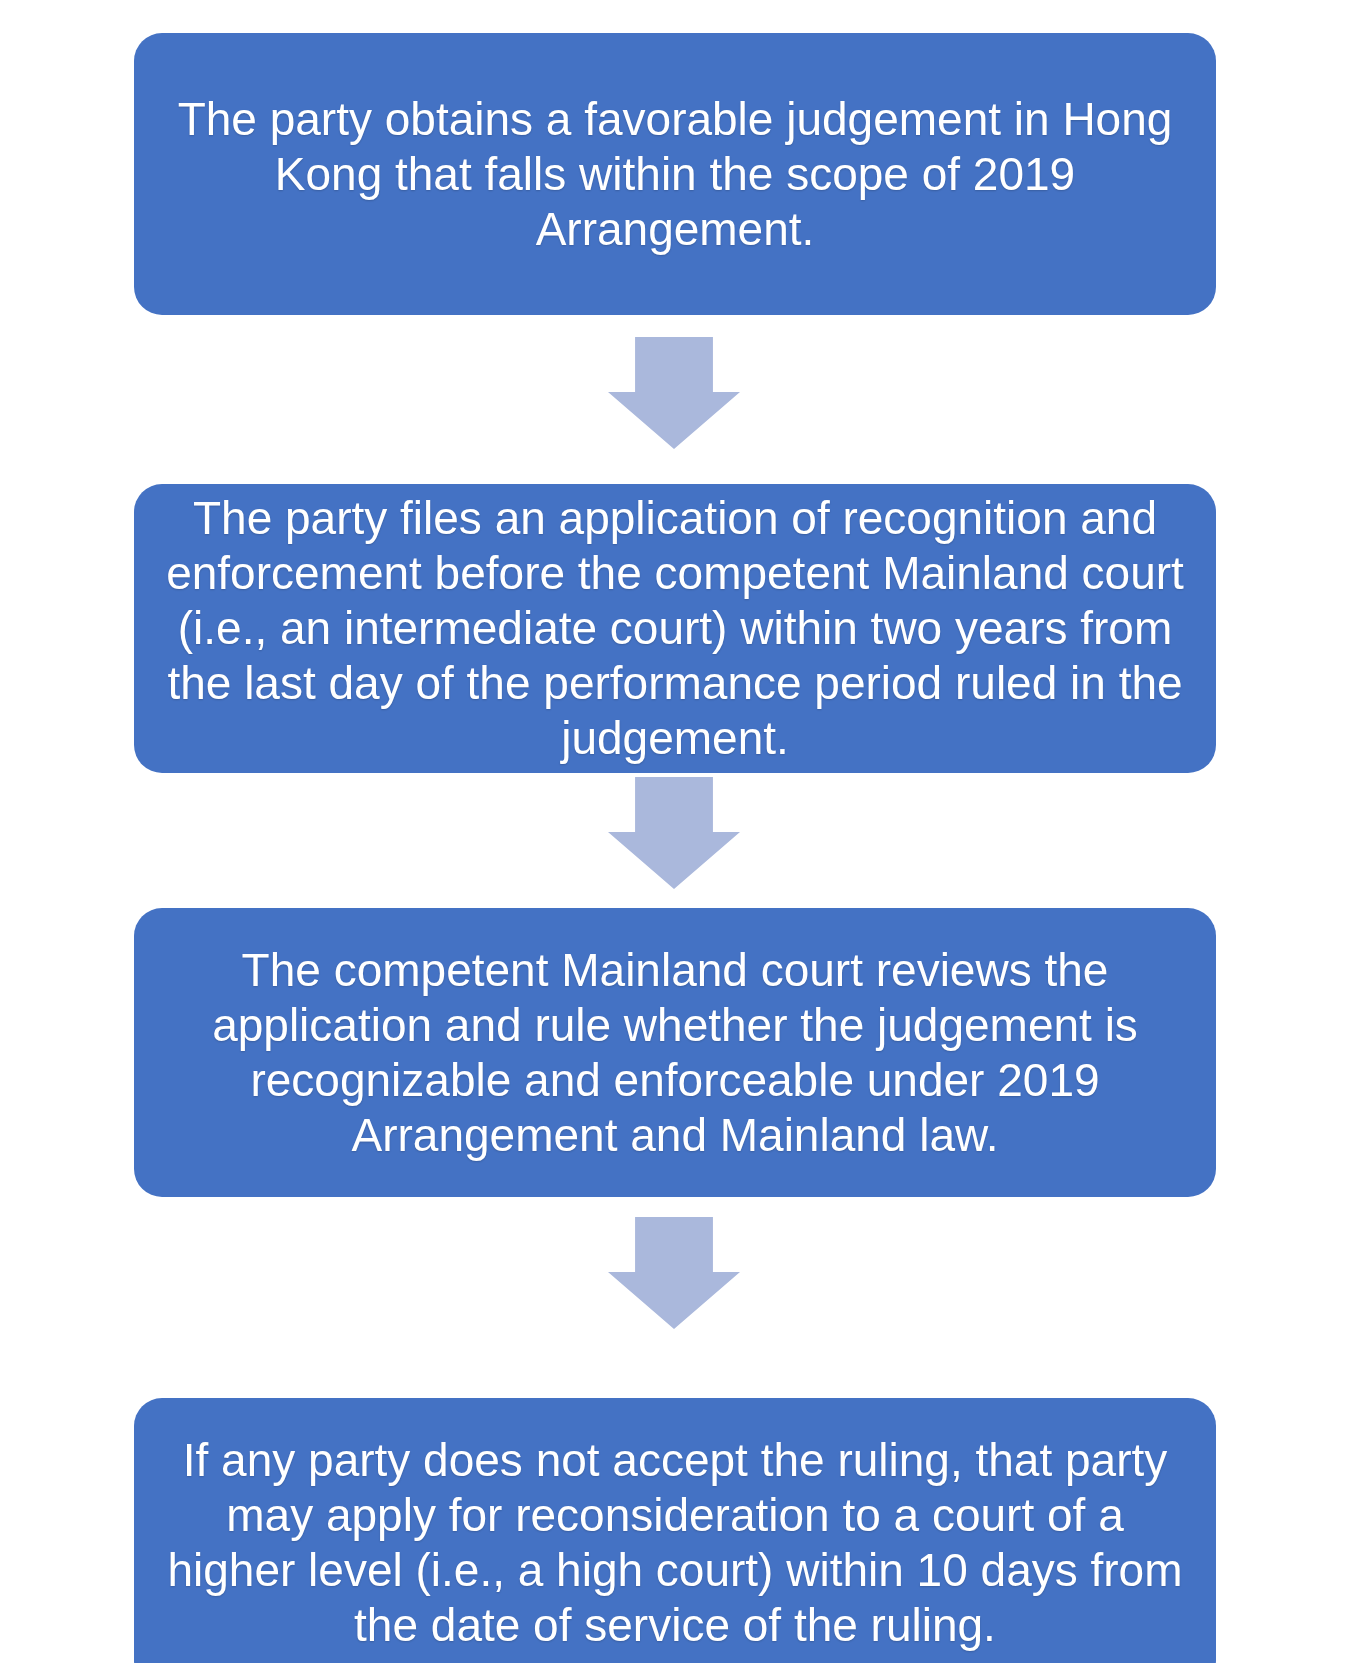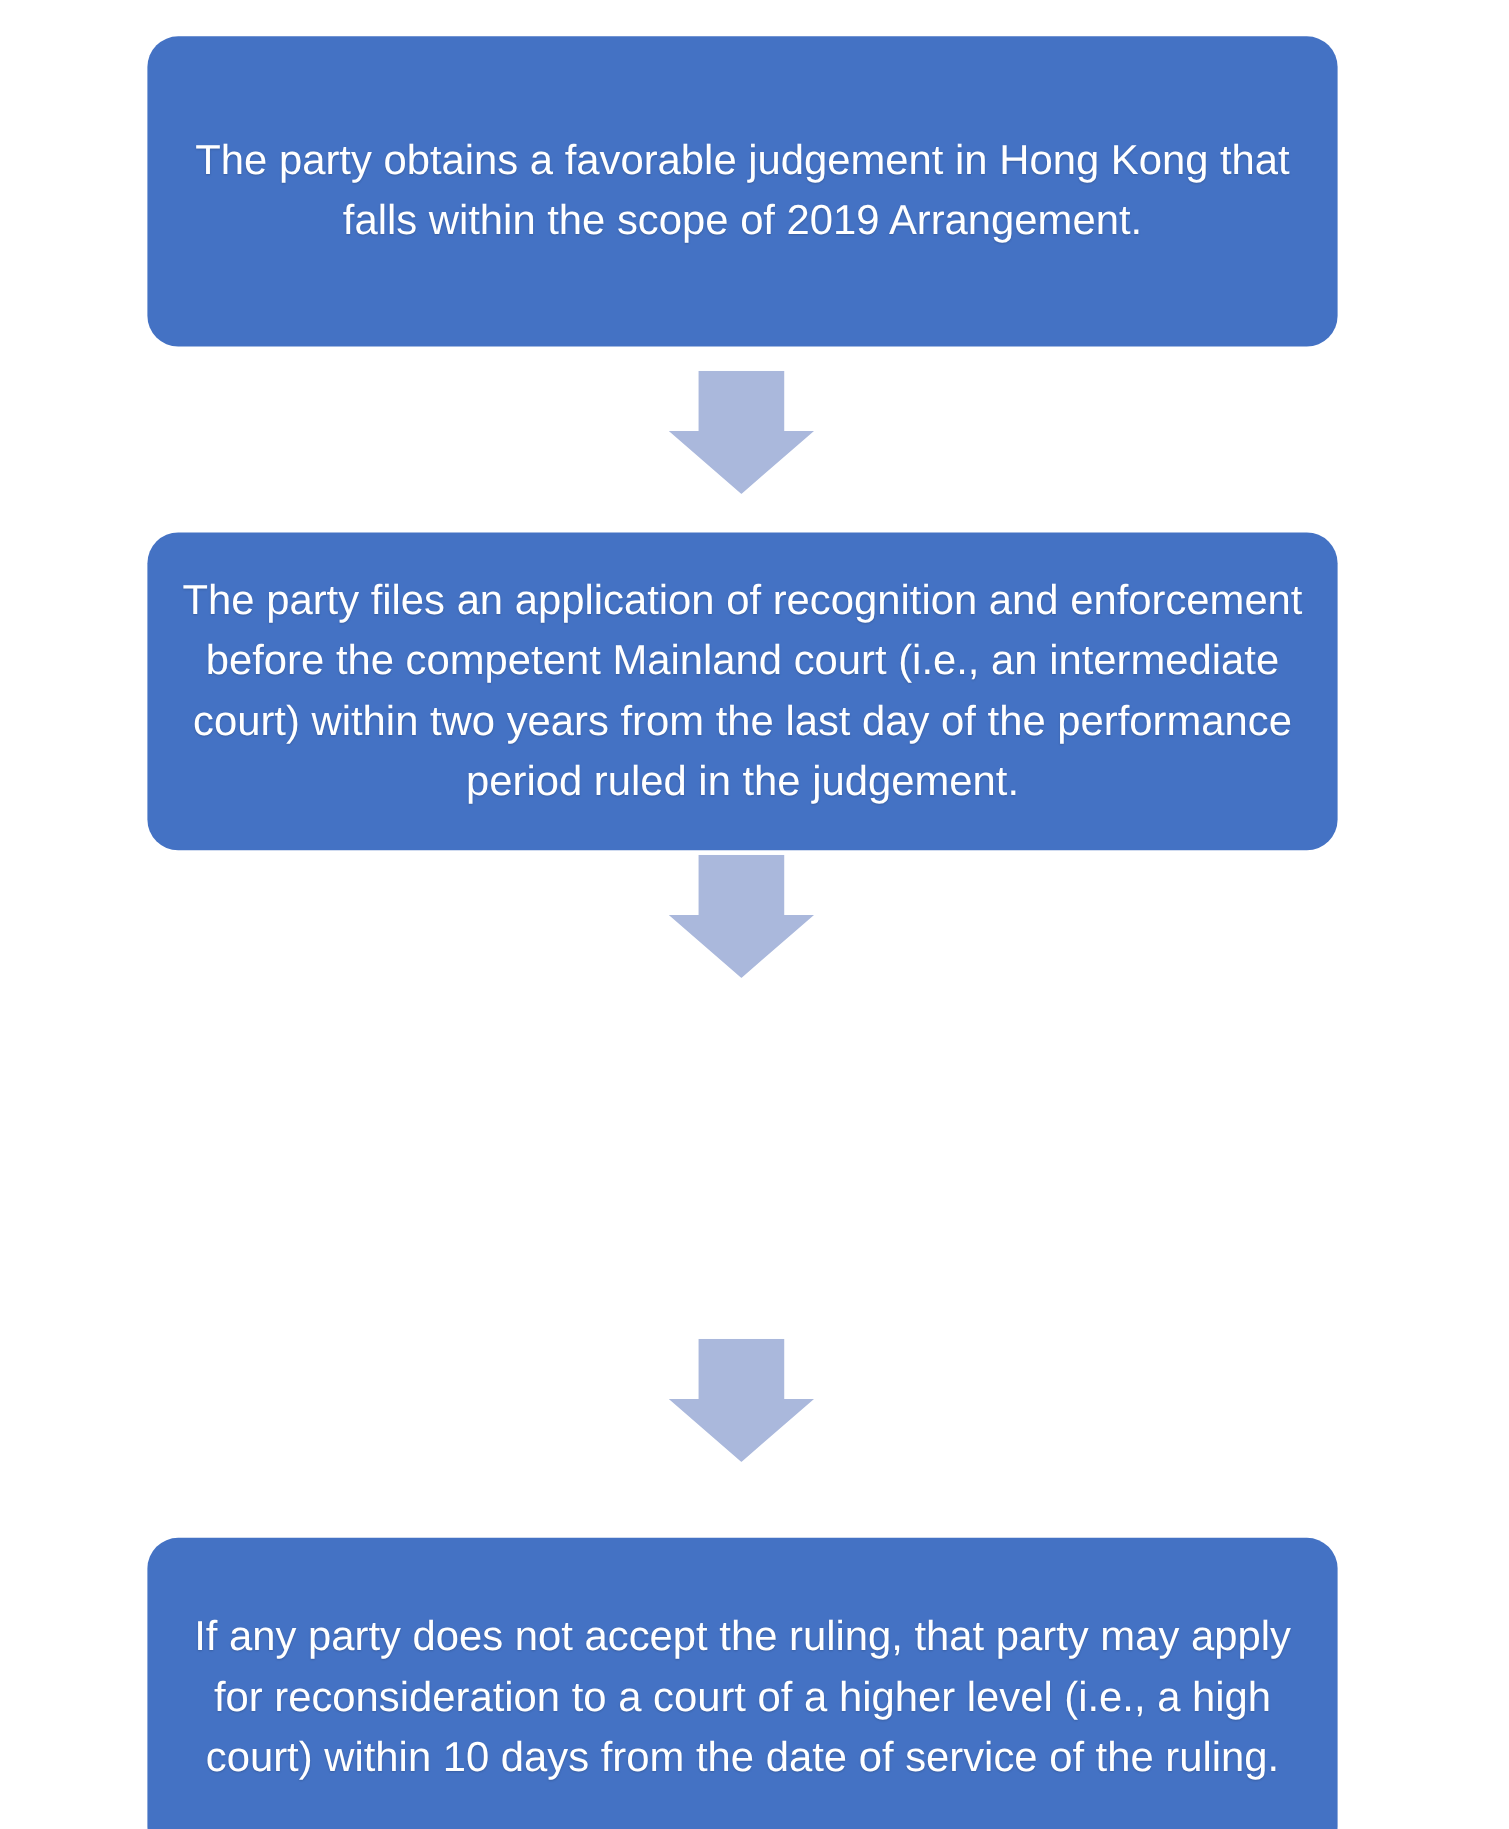--- a/index.html
+++ b/index.html
@@ -22,21 +22,21 @@
     background: #4472c4;
     border-radius: 28px;
     display: flex;
     align-items: center;
     justify-content: center;
     box-sizing: border-box;
     padding: 0 26px;
   }
   .flow-box .box-text {
     color: #ffffff;
-    font-size: 38px;
+    font-size: 46px;
     line-height: 55px;
     text-align: center;
     font-weight: 400;
     text-shadow: 0 1px 2px rgba(0,0,0,0.18);
   }
   .box-1 { top: 33px;   height: 282px; }
   .box-2 { top: 484px;  height: 289px; }
   .box-3 { top: 908px;  height: 289px; }
   .box-4 { top: 1398px; height: 290px; }
 
@@ -62,20 +62,23 @@
   </div>
 
   <div class="down-arrow arrow-1"></div>
 
   <div class="flow-box box-2">
     <div class="box-text">The party files an application of recognition and enforcement before the competent Mainland court (i.e., an intermediate court) within two years from the last day of the performance period ruled in the judgement.</div>
   </div>
 
   <div class="down-arrow arrow-2"></div>
 
+  <div class="flow-box box-3">
+    <div class="box-text">The competent Mainland court reviews the application and rule whether the judgement is recognizable and enforceable under 2019 Arrangement and Mainland law.</div>
+  </div>
 
   <div class="down-arrow arrow-3"></div>
 
   <div class="flow-box box-4">
     <div class="box-text">If any party does not accept the ruling, that party may apply for reconsideration to a court of a higher level (i.e., a high court) within 10 days from the date of service of the ruling.</div>
   </div>
 
 </div>
 
 </body></html>

